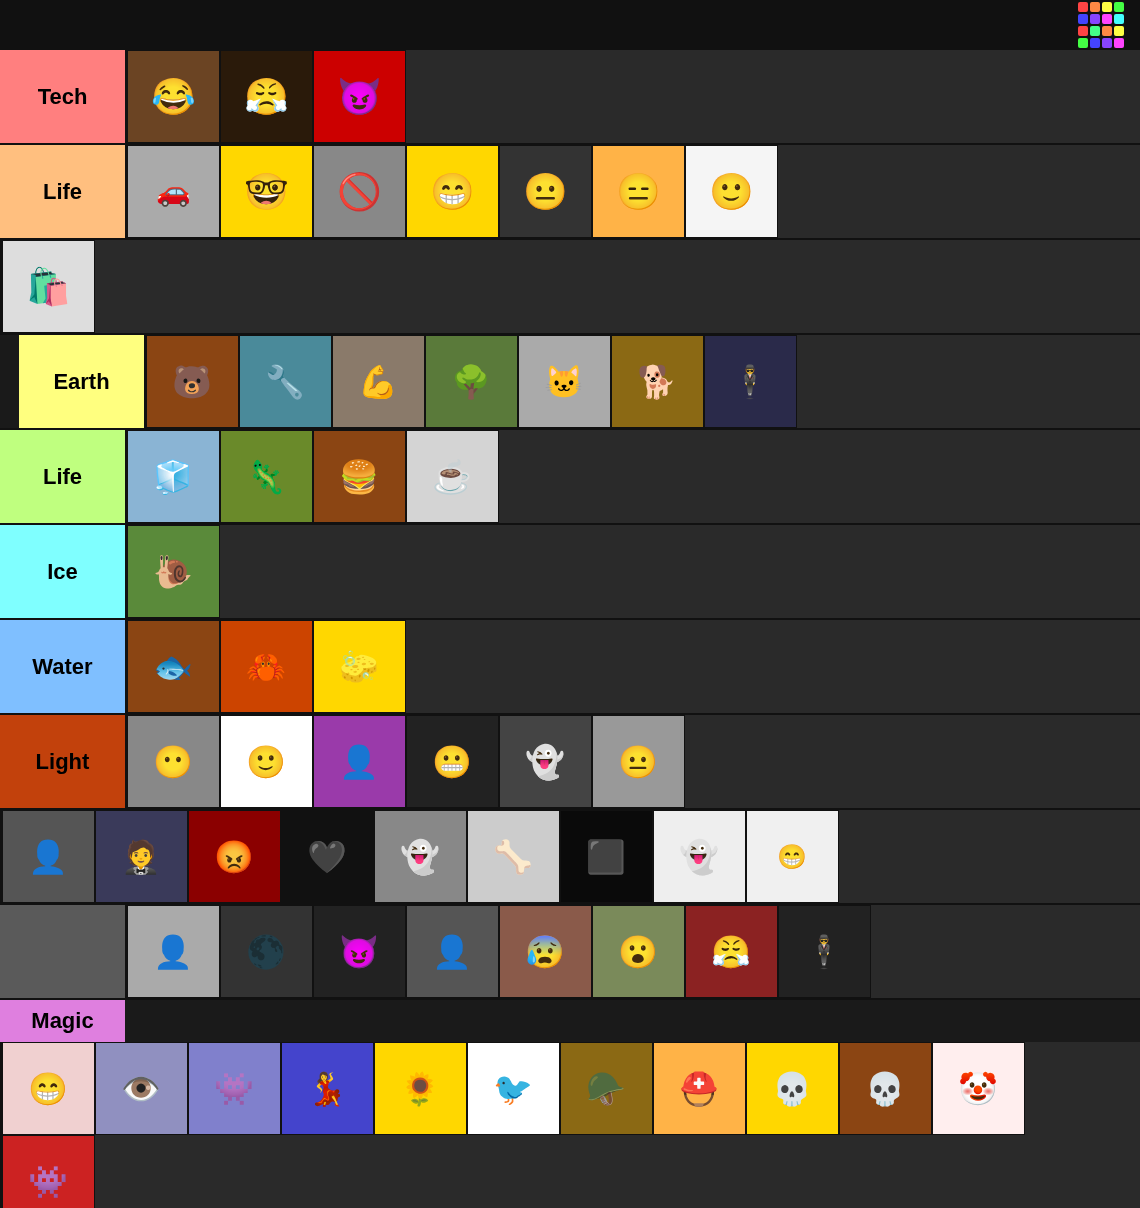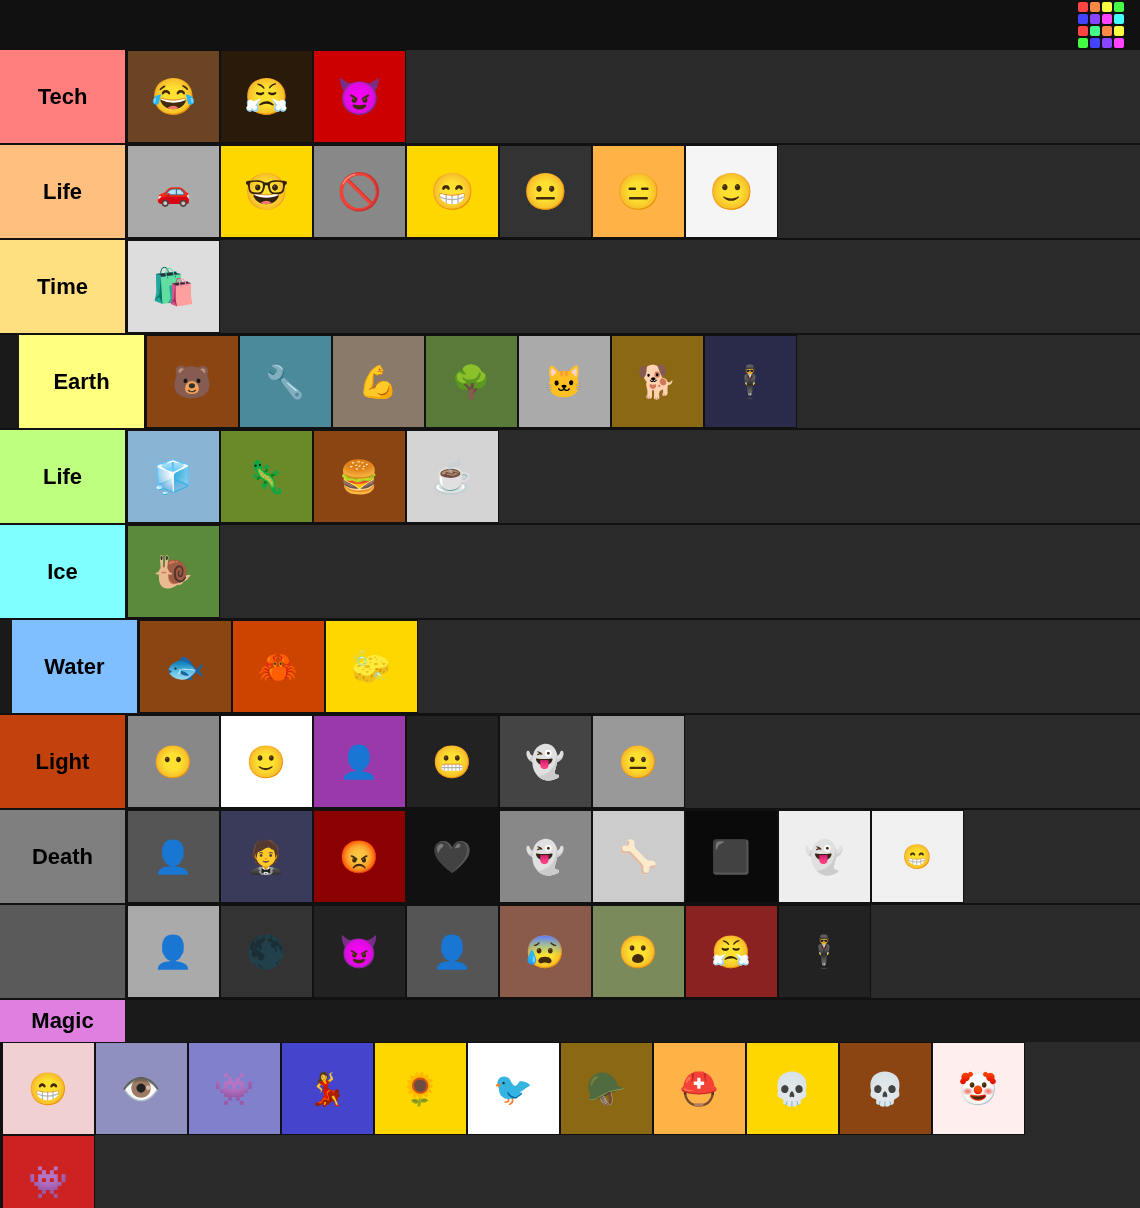--- a/index.html
+++ b/index.html
@@ -156,23 +156,20 @@
       <div class="img-placeholder" style="background:#FFD700;font-size:36px;">🤓</div>
       <div class="img-placeholder" style="background:#888;font-size:36px;">🚫</div>
       <div class="img-placeholder" style="background:#FFD700;font-size:36px;">😁</div>
       <div class="img-placeholder" style="background:#333;font-size:36px;">😐</div>
       <div class="img-placeholder" style="background:#FFB347;font-size:36px;">😑</div>
       <div class="img-placeholder" style="background:#f5f5f5;font-size:36px;">🙂</div>
     </div>
   </div>
 
   <div class="tier-row" style="min-height:93px;">
-    <div class="tier-label time-label">
-      <span>Time</span>
-    </div>
     <div class="tier-items">
       <div class="img-placeholder" style="background:#dddddd;font-size:36px;">🛍️</div>
     </div>
   </div>
 
   <div class="tier-row" style="min-height:93px;">
     <div class="tier-label earth-label">
       <span>Earth</span>
     </div>
     <div class="tier-items">
@@ -200,21 +197,21 @@
 
   <div class="tier-row" style="min-height:93px;">
     <div class="tier-label ice-label">
       <span>Ice</span>
     </div>
     <div class="tier-items">
       <div class="img-placeholder" style="background:#5a8a3a;font-size:32px;">🐌</div>
     </div>
   </div>
 
-  <div class="tier-row" style="min-height:93px;padding-left:12px;">
+  <div class="tier-row" style="min-height:93px;">
     <div class="tier-label water-label">
       <span>Water</span>
     </div>
     <div class="tier-items">
       <div class="img-placeholder" style="background:#8B4513;font-size:32px;">🐟</div>
       <div class="img-placeholder" style="background:#cc4400;font-size:32px;">🦀</div>
       <div class="img-placeholder" style="background:#FFD700;font-size:32px;">🧽</div>
     </div>
   </div>
 
@@ -226,23 +223,20 @@
       <div class="img-placeholder" style="background:#888;font-size:32px;">😶</div>
       <div class="img-placeholder" style="background:#fff;font-size:32px;">🙂</div>
       <div class="img-placeholder" style="background:#9a3aaa;font-size:32px;">👤</div>
       <div class="img-placeholder" style="background:#222;font-size:32px;">😬</div>
       <div class="img-placeholder" style="background:#444;font-size:32px;">👻</div>
       <div class="img-placeholder" style="background:#999;font-size:32px;">😐</div>
     </div>
   </div>
 
   <div class="tier-row" style="min-height:93px;">
-    <div class="tier-label death-label">
-      <span>Death</span>
-    </div>
     <div class="tier-items">
       <div class="img-placeholder" style="background:#555;font-size:32px;">👤</div>
       <div class="img-placeholder" style="background:#3a3a5a;font-size:32px;">🤵</div>
       <div class="img-placeholder" style="background:#8B0000;font-size:32px;">😡</div>
       <div class="img-placeholder" style="background:#111;font-size:32px;">🖤</div>
       <div class="img-placeholder" style="background:#888;font-size:32px;">👻</div>
       <div class="img-placeholder" style="background:#ccc;font-size:32px;">🦴</div>
       <div class="img-placeholder" style="background:#0a0a0a;font-size:32px;">⬛</div>
       <div class="img-placeholder" style="background:#eeeeee;font-size:32px;">👻</div>
       <div class="img-placeholder" style="background:#f0f0f0;font-size:24px;">😁</div>

